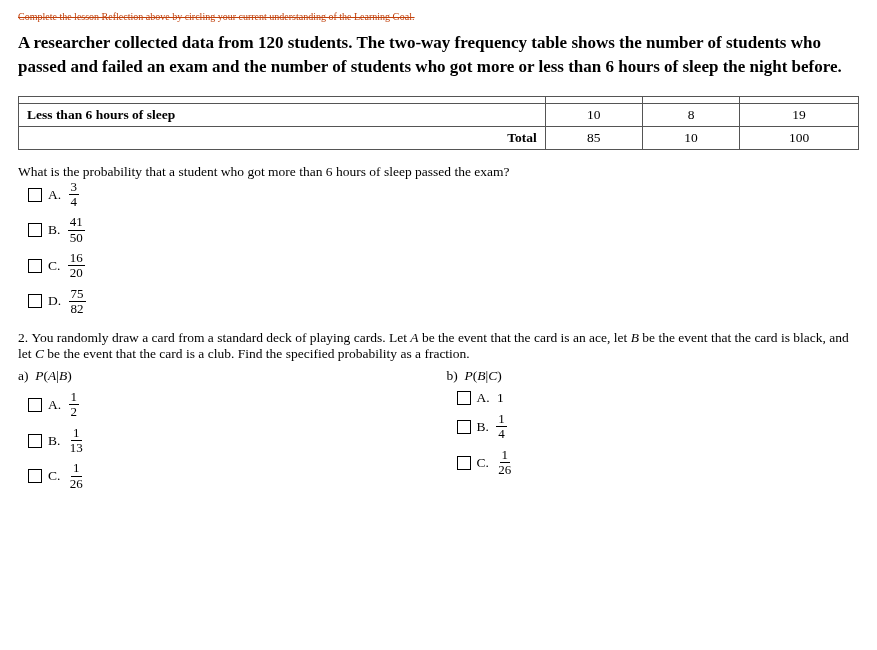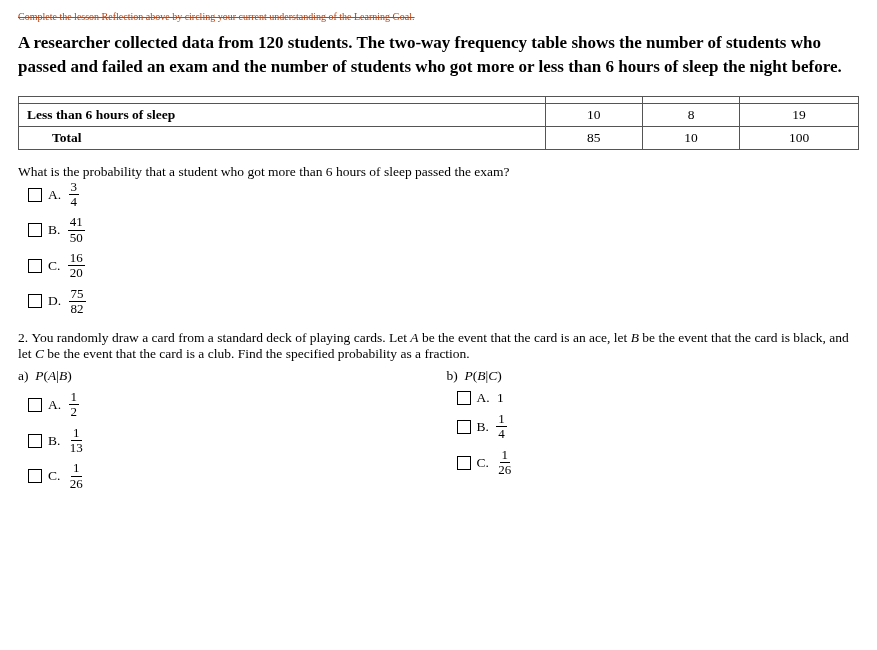--- a/index.html
+++ b/index.html
@@ -128,21 +128,21 @@
     </tr>
   </thead>
   <tbody id="table-body">
   <tr>
         <td style="text-align: left;">Less than 6 hours of sleep</td>
         <td>10</td>
         <td>8</td>
         <td>19</td>
       </tr>
       <tr>
-        <td style="text-align: left; padding-left: 33px;">Total</td>
+        <td style="text-align: right; padding-left: 33px;">Total</td>
         <td>85</td>
         <td>10</td>
         <td>100</td>
       </tr>
     </tbody>
 </table>
 
 <div>
   <p class="question-title">
     <span></span>

